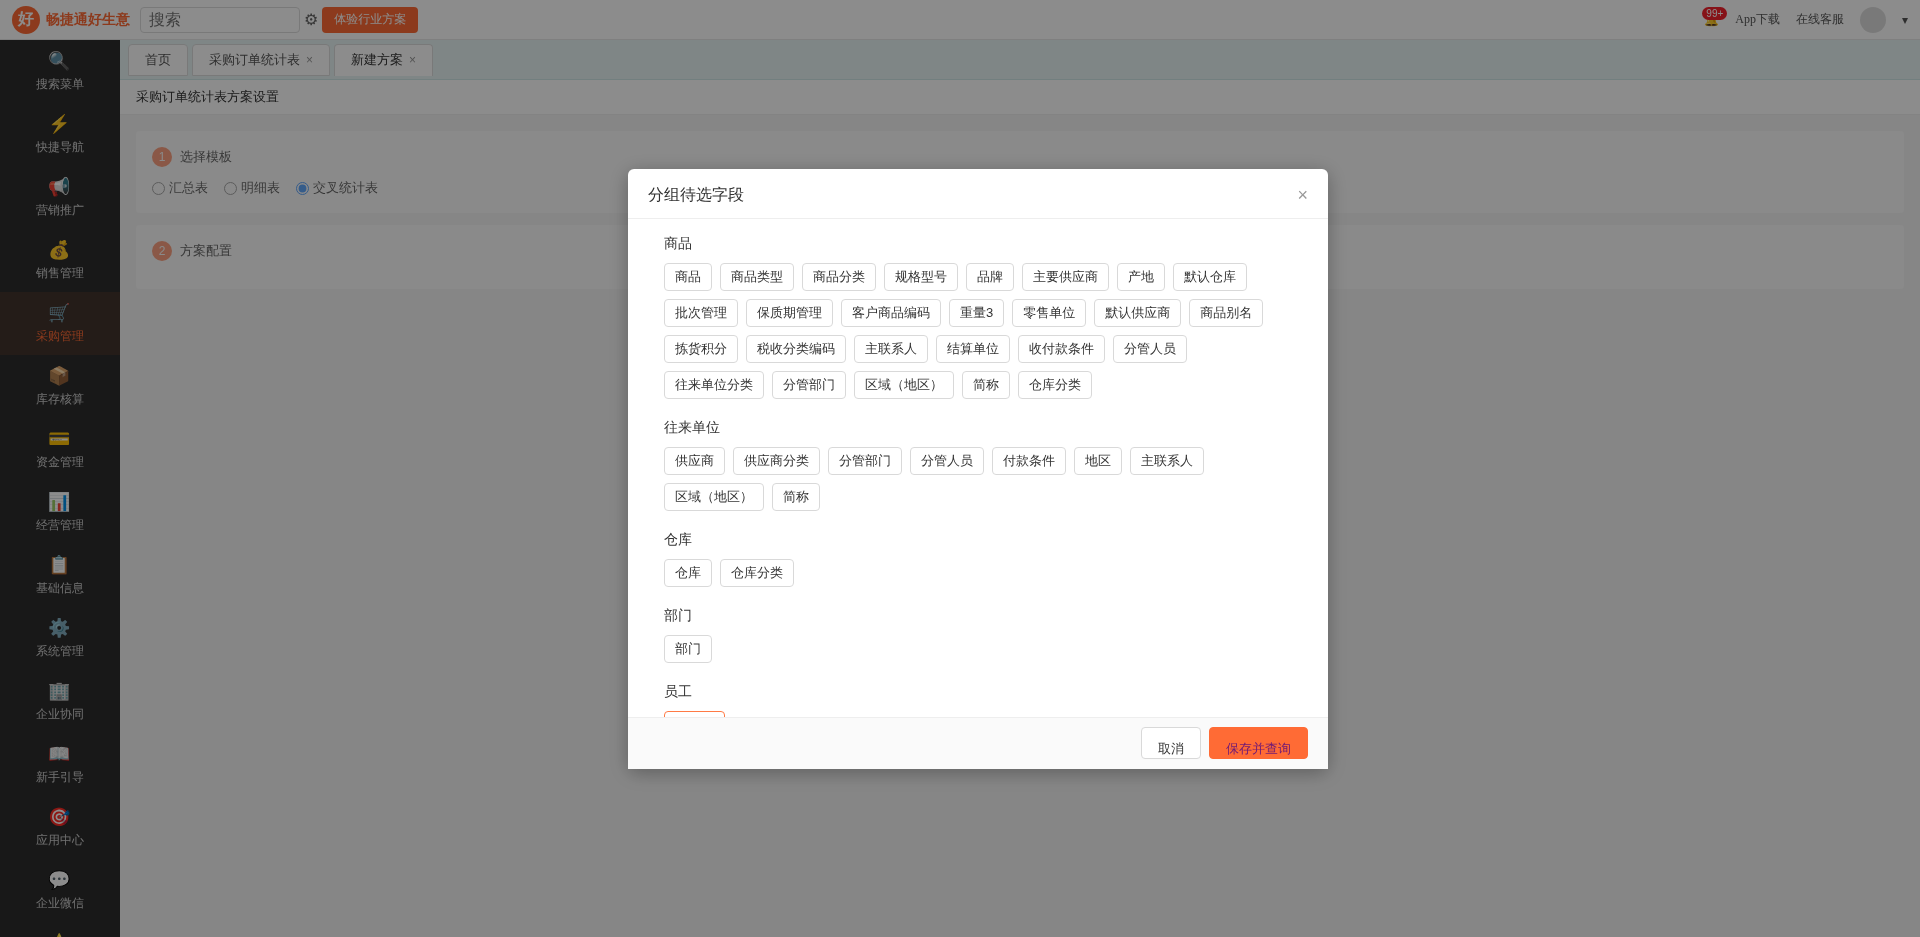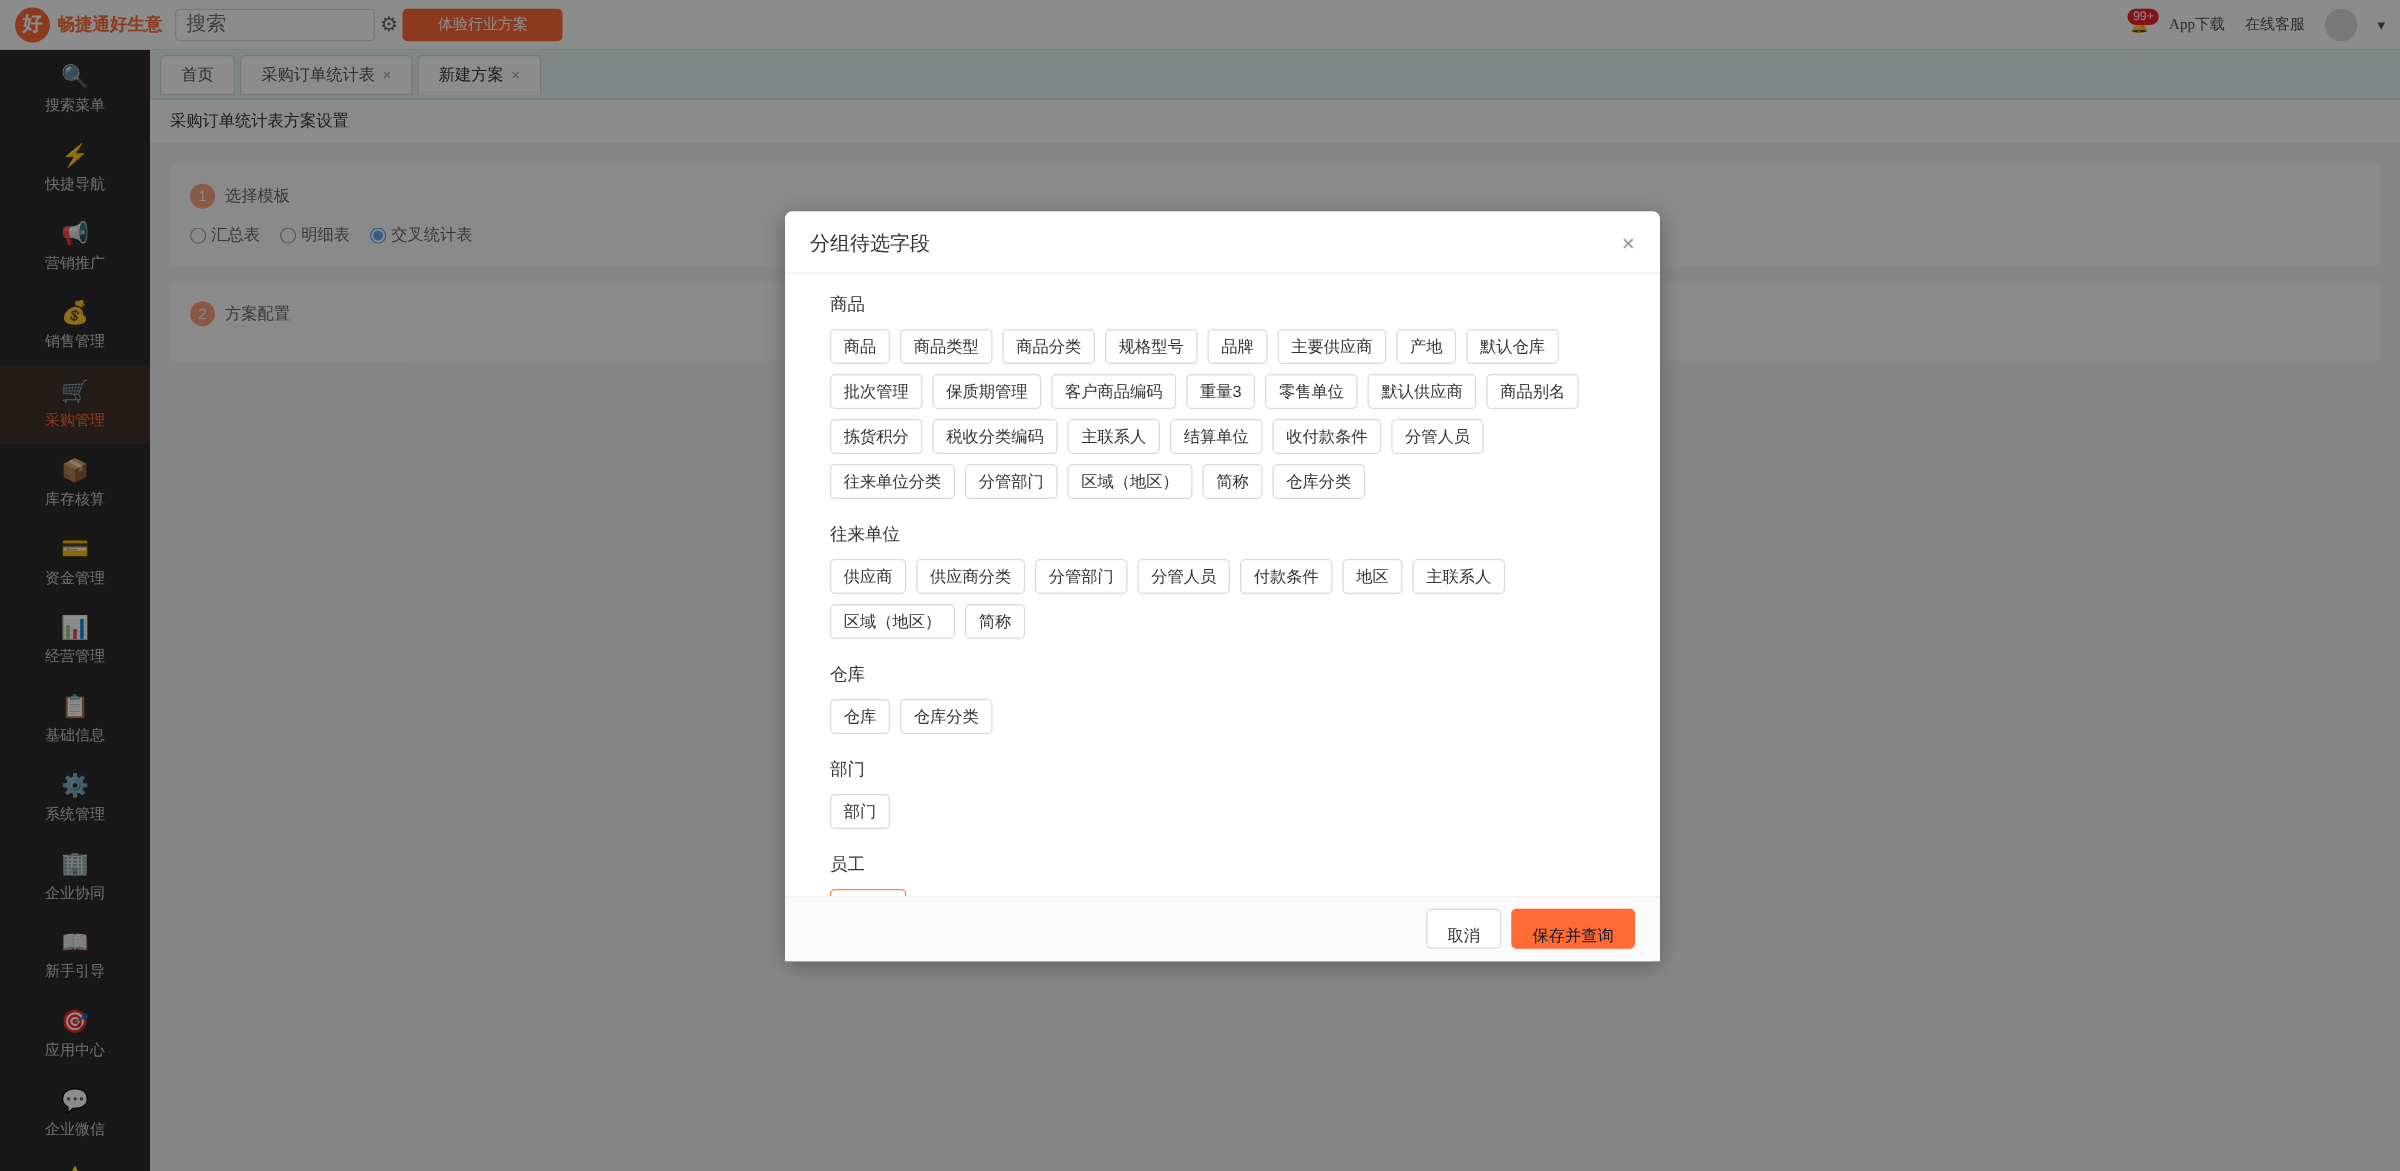--- a/index.html
+++ b/index.html
@@ -16,21 +16,21 @@
       padding: 0 12px;
       position: fixed;
       top: 0; left: 0; right: 0;
       z-index: 100;
     }
     .topbar-left { display: flex; align-items: center; gap: 8px; }
     .logo-area { display: flex; align-items: center; gap: 6px; color: #ff6b35; font-weight: bold; font-size: 14px; width: 120px; }
     .logo-icon { width: 28px; height: 28px; background: #ff6b35; border-radius: 50%; display: flex; align-items: center; justify-content: center; color: white; font-size: 16px; }
     .search-bar { display: flex; align-items: center; gap: 4px; }
     .search-input { width: 160px; height: 26px; border: 1px solid #ddd; border-radius: 4px; padding: 0 8px; font-size: 16px; color: #999; }
-    .trial-btn { height: 26px; padding: 0 28px; background: #ff6b35; color: white; border: none; border-radius: 4px; cursor: pointer; font-size: 12px; }
+    .trial-btn { height: 26px; padding: 0 12px; background: #ff6b35; color: white; border: none; border-radius: 4px; cursor: pointer; font-size: 12px; }
     .gear-icon { color: #666; cursor: pointer; font-size: 16px; }
     .topbar-right { display: flex; align-items: center; gap: 16px; font-size: 12px; color: #555; }
     .badge-icon { position: relative; cursor: pointer; }
     .badge { position: absolute; top: -6px; right: -8px; background: #f5222d; color: white; border-radius: 8px; font-size: 10px; padding: 1px 4px; min-width: 16px; text-align: center; }
     .avatar { width: 26px; height: 26px; background: #ddd; border-radius: 50%; cursor: pointer; }
 
     
     .sidebar {
       position: fixed;
       top: 0; left: 0; bottom: 0;
@@ -161,21 +161,21 @@
       padding: 4px 10px;
       font-size: 13px;
       color: #333;
       cursor: pointer;
       background: white;
     }
     .field-tag.highlighted { border-color: #ff7a45; color: #ff7a45; }
 
     
     .btn { height: 32px; padding: 12px 16px; border-radius: 4px; border: 1px solid #d9d9d9; cursor: pointer; font-size: 13px; }
-    .btn-primary { background: #ff6b35; color: #0f172a; border-color: #ff6b35; font-weight: 500; }
+    .btn-primary { background: #ff6b35; color: #701a75; border-color: #ff6b35; font-weight: 500; }
     .btn-cancel { background: white; color: #333; margin-right: 8px; }
 
     
     .modal-body::-webkit-scrollbar { width: 6px; }
     .modal-body::-webkit-scrollbar-track { background: #f0f0f0; }
     .modal-body::-webkit-scrollbar-thumb { background: #ccc; border-radius: 3px; }
 
     
     .bg-content {
       padding: 16px;

